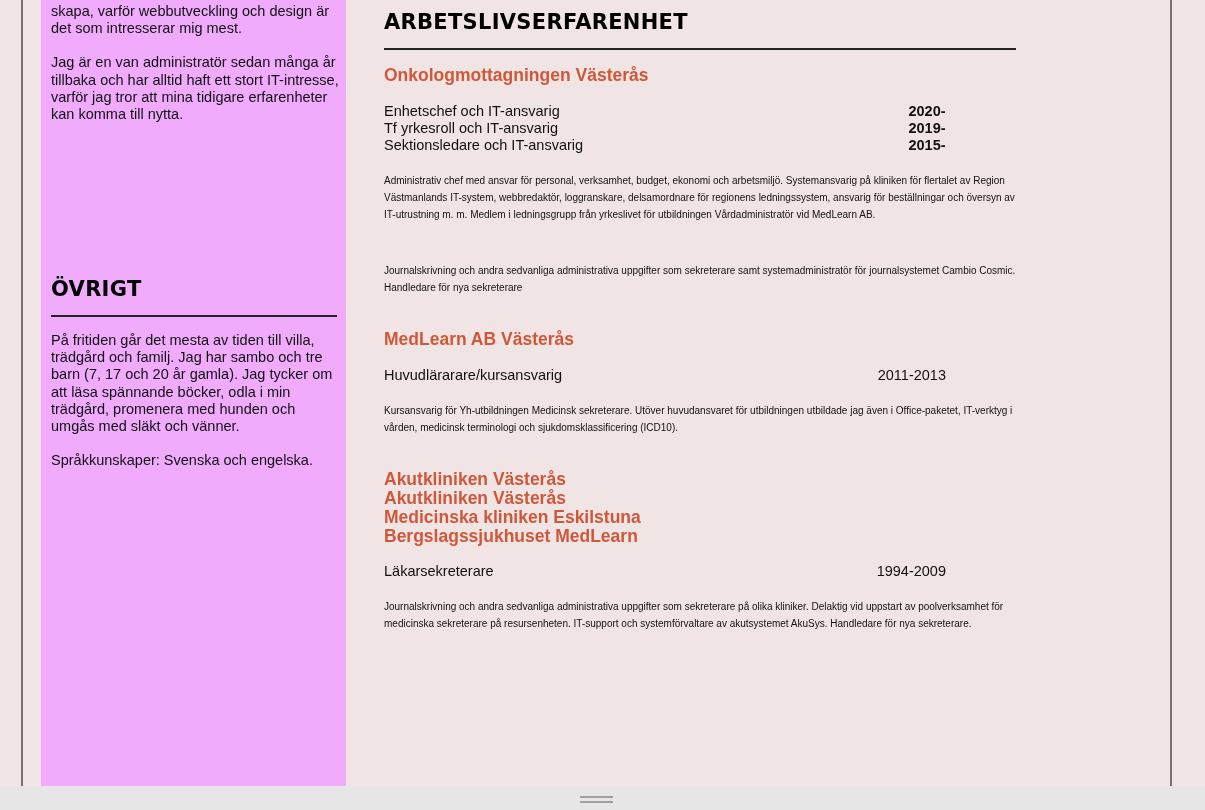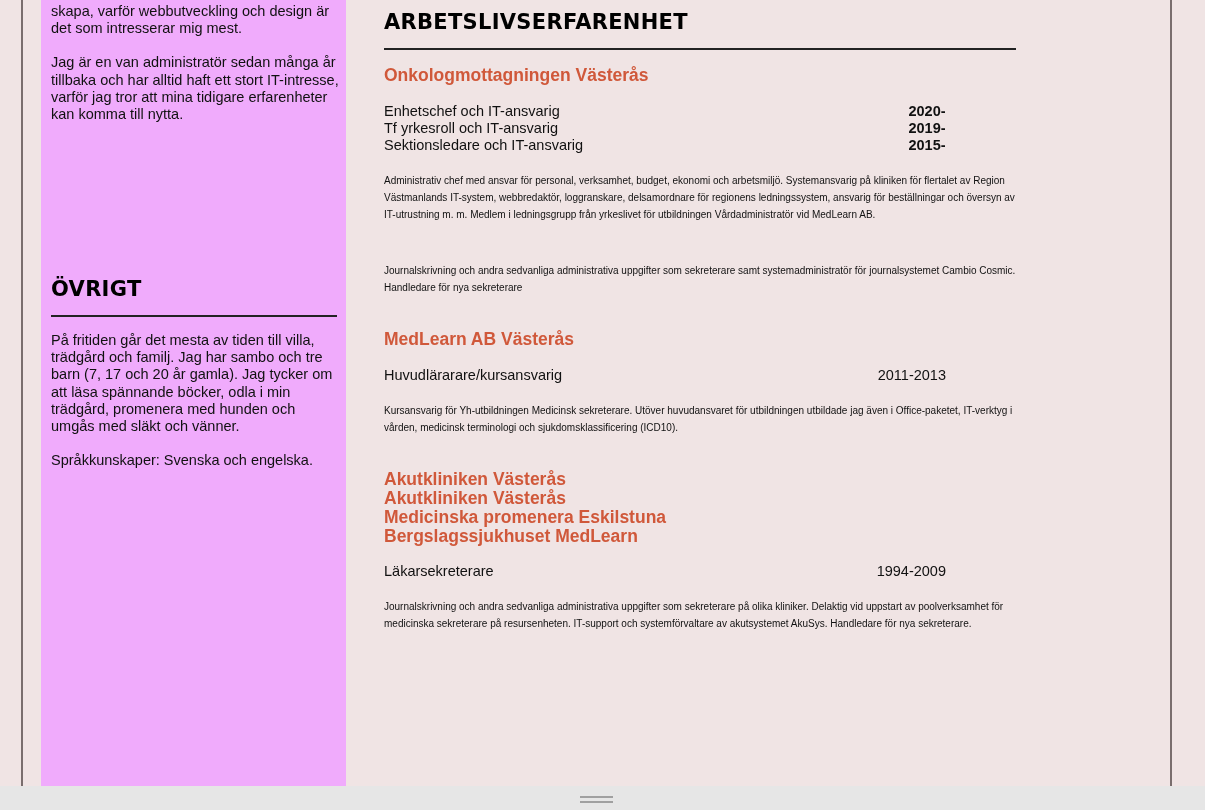--- a/index.html
+++ b/index.html
@@ -161,21 +161,21 @@
           <span>Huvudlärarare/kursansvarig</span>
           <span class="year">2011-2013</span>
         </div>
       </div>
       <p class="desc">Kursansvarig för Yh-utbildningen Medicinsk sekreterare. Utöver huvudansvaret för utbildningen utbildade jag även i Office-paketet, IT-verktyg i vården, medicinsk terminologi och sjukdomsklassificering (ICD10).</p>
     </div>
 
     <div class="job">
       <div class="employer">Akutkliniken Västerås</div>
       <div class="employer">Akutkliniken Västerås</div>
-      <div class="employer">Medicinska promenera Eskilstuna</div>
+      <div class="employer">Medicinska kliniken Eskilstuna</div>
       <div class="employer">Bergslagssjukhuset MedLearn</div>
       <div class="roles" style="margin-top:17px;">
         <div class="role-row">
           <span>Läkarsekreterare</span>
           <span class="year">1994-2009</span>
         </div>
       </div>
       <p class="desc">Journalskrivning och andra sedvanliga administrativa uppgifter som sekreterare på olika kliniker. Delaktig vid uppstart av poolverksamhet för medicinska sekreterare på resursenheten. IT-support och systemförvaltare av akutsystemet AkuSys. Handledare för nya sekreterare.</p>
     </div>
   </main>

